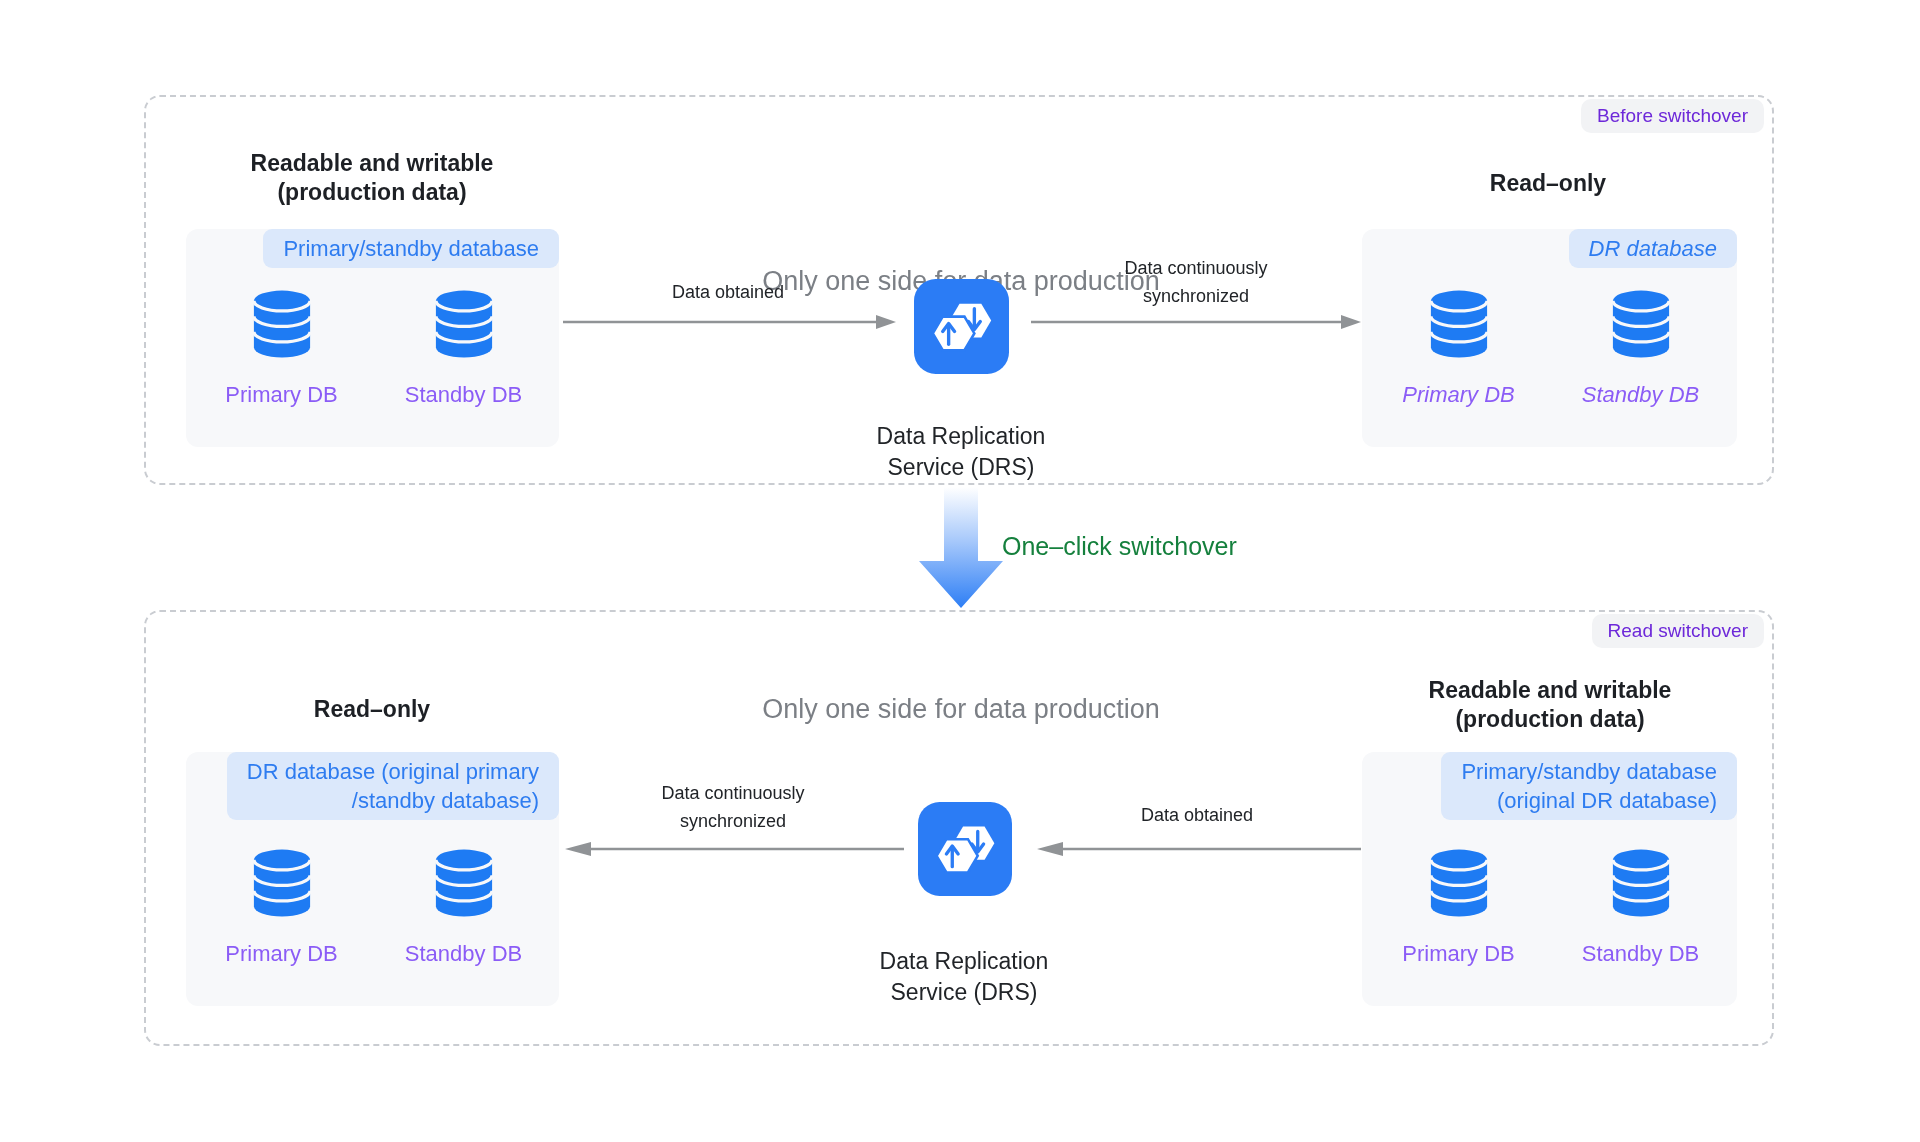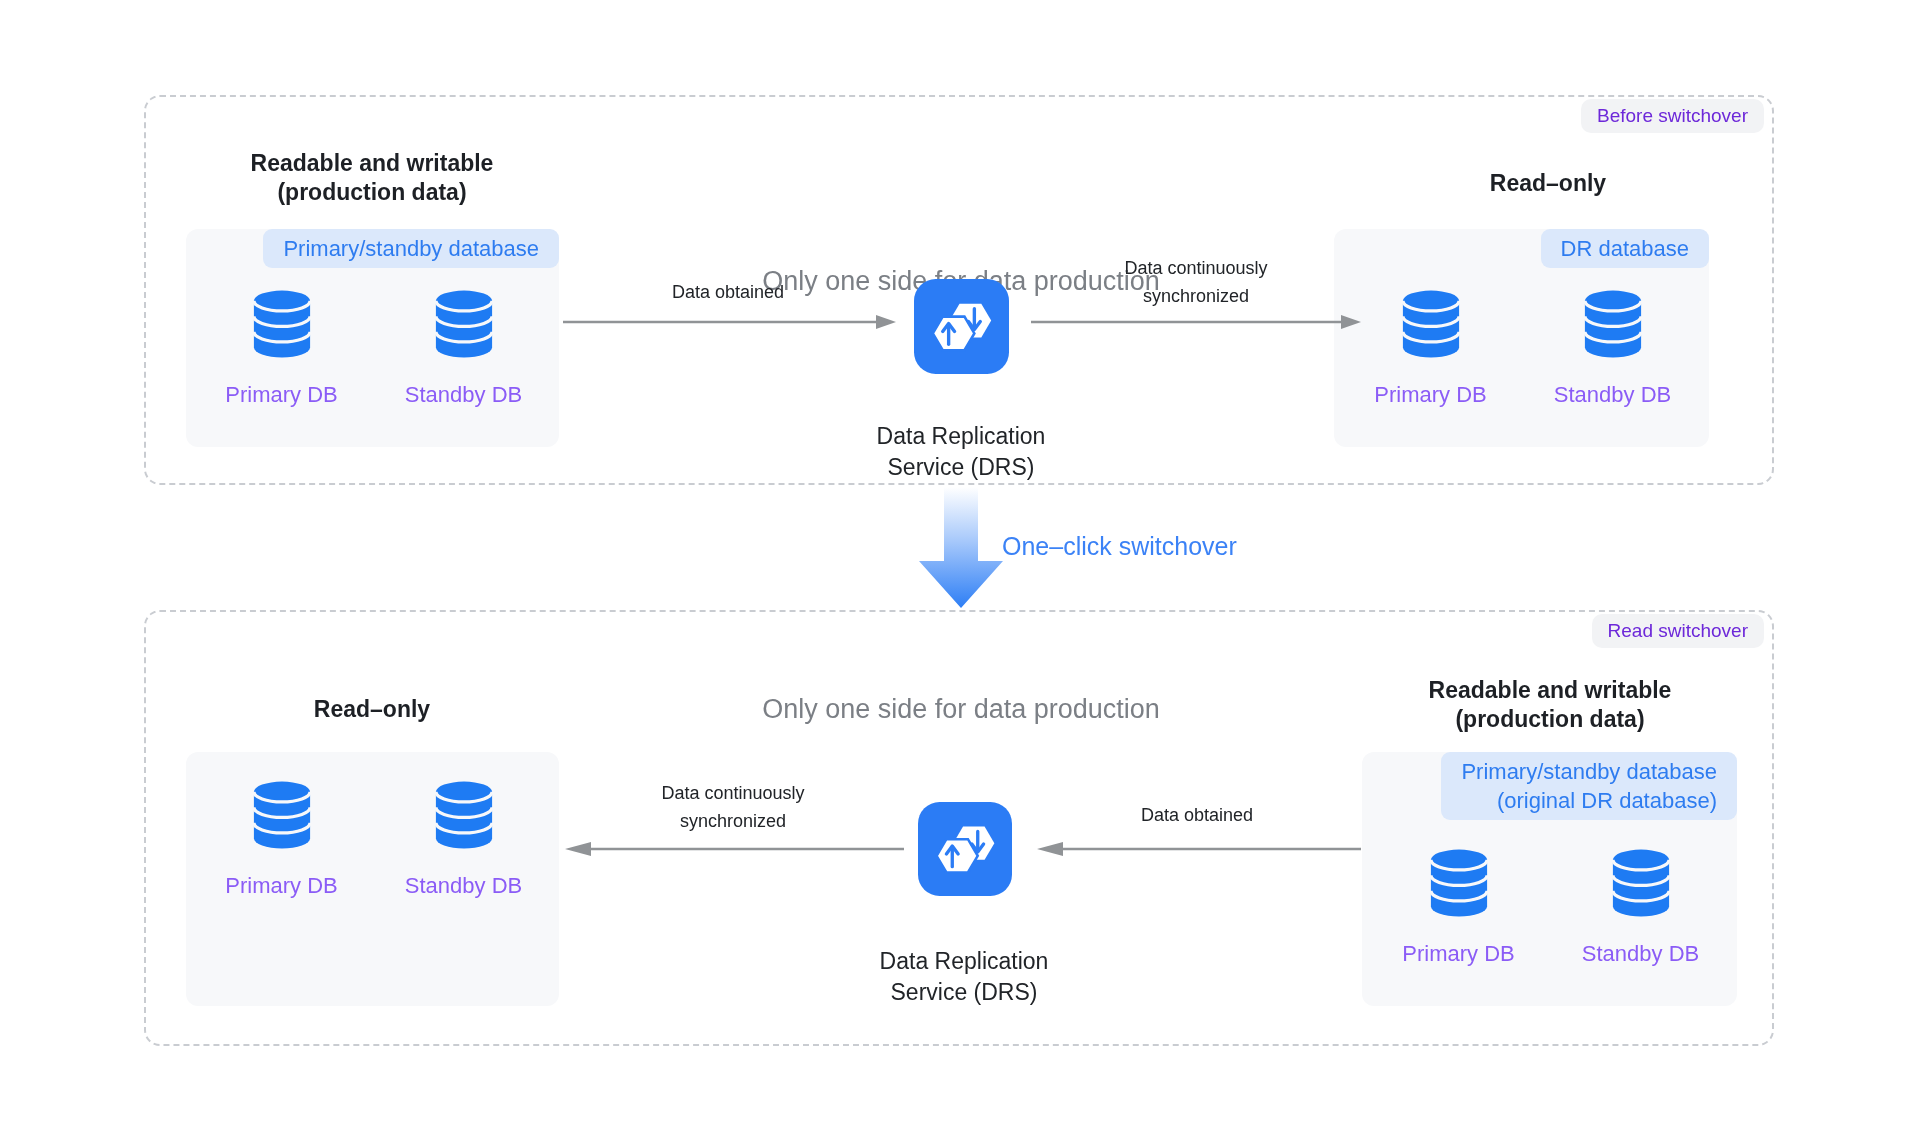--- a/index.html
+++ b/index.html
@@ -39,21 +39,21 @@
   .db-row-bottom{margin-top:29px;}
   .db-col{width:120px;display:flex;flex-direction:column;align-items:center;}
   .db-label{margin-top:21px;font-size:22px;line-height:27px;color:#8b5cf6;text-align:center;white-space:nowrap;}
   .harrow{position:absolute;display:block;}
   .arrow-label{position:absolute;width:240px;text-align:center;font-size:18px;line-height:28px;color:#212428;}
   .arrow-label span{display:block;}
   .drs-icon{position:absolute;display:block;}
   .drs-label{position:absolute;width:240px;text-align:center;font-size:23px;line-height:31px;color:#212428;margin-top:36px;}
   .drs-label span{display:block;}
   .big-arrow{position:absolute;left:918px;top:487px;display:block;}
-  .switch-label{position:absolute;left:1002px;top:531px;font-size:25px;line-height:30px;color:#3b82f6;white-space:nowrap;}
+  .switch-label{position:absolute;left:1002px;top:531px;font-size:25px;line-height:30px;color:#15803d;white-space:nowrap;}
 </style>
 </head>
 <body>
 
 <svg width="0" height="0" style="position:absolute" aria-hidden="true">
   <defs>
     <g id="db-cyl">
       <path d="M3 11 V59 a29 10.5 0 0 0 58 0 V11 Z" fill="#1e7bf3"></path>
       <ellipse cx="32" cy="11" rx="29" ry="10.5" fill="#1e7bf3"></ellipse>
       <path d="M3 11 a29 10.5 0 0 0 58 0" fill="none" stroke="#f7f8fa" stroke-width="3.4"></path>
@@ -106,21 +106,21 @@
         </div>
         <div class="db-col">
           <svg width="62" height="70" viewBox="0 0 64 72">
               <use href="#db-cyl"></use>
             </svg>
           <div class="db-label">Standby DB</div>
         </div>
       </div>
     </div>
 
-    <div class="card" style="left:1188px;top:132px;width:375px;height:218px;">
+    <div class="card" style="left:1216px;top:132px;width:375px;height:218px;font-style:italic;">
       <div class="card-badge">
         <span>DR database</span>
       </div>
       <div class="db-row db-row-top">
         <div class="db-col">
           <svg width="62" height="70" viewBox="0 0 64 72">
               <use href="#db-cyl"></use>
             </svg>
           <div class="db-label">Primary DB</div>
         </div>
@@ -172,20 +172,24 @@
     </div>
 
     <div class="note" style="top:81px;">Only one side for data production</div>
 
     <div class="heading" style="left:1254px;top:64px;">
       <span>Readable and writable</span>
       <span>(production data)</span>
     </div>
 
     <div class="card" style="left:40px;top:140px;width:373px;height:254px;">
+      <div class="card-badge">
+        <span>DR database (original primary</span>
+        <span>/standby database)</span>
+      </div>
       <div class="db-row db-row-bottom">
         <div class="db-col">
           <svg width="62" height="70" viewBox="0 0 64 72">
               <use href="#db-cyl"></use>
             </svg>
           <div class="db-label">Primary DB</div>
         </div>
         <div class="db-col">
           <svg width="62" height="70" viewBox="0 0 64 72">
               <use href="#db-cyl"></use>

